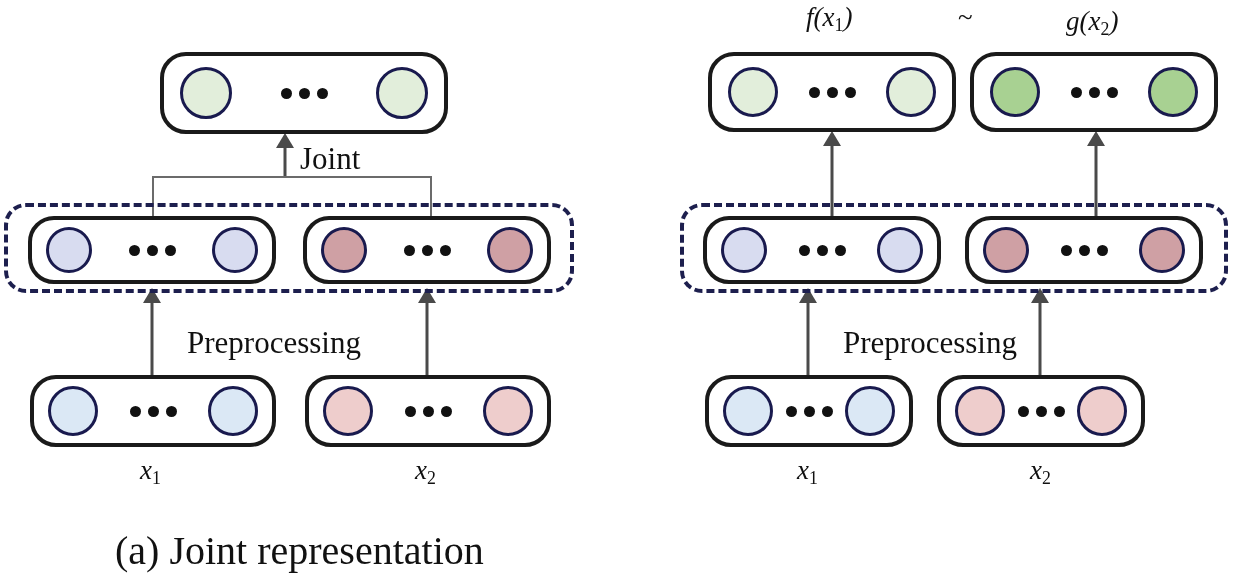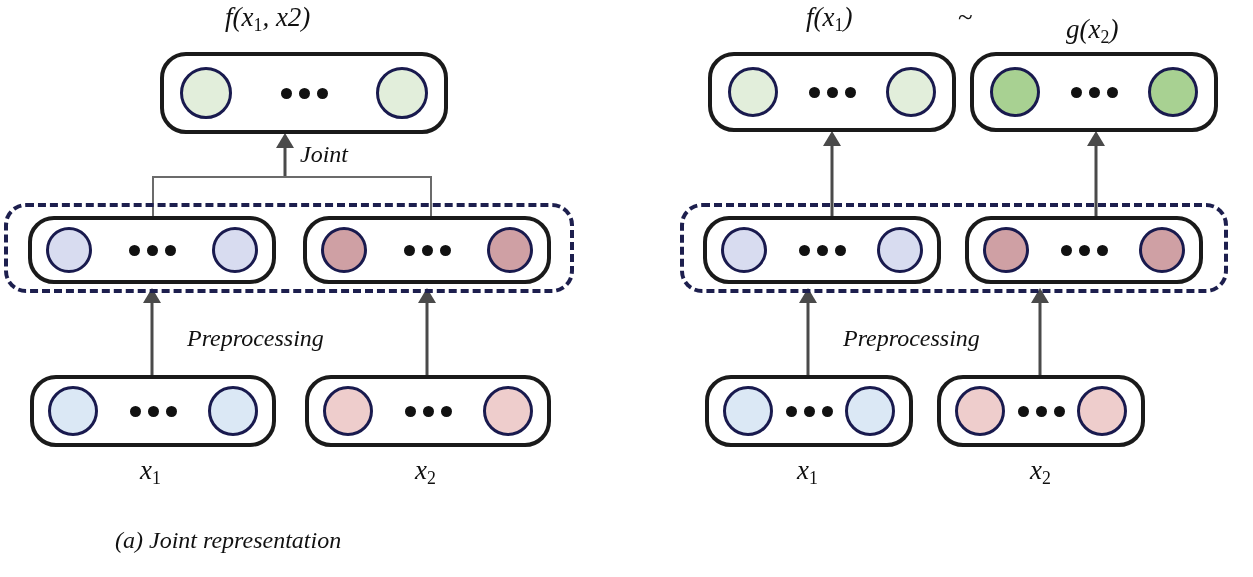--- a/index.html
+++ b/index.html
@@ -111,39 +111,34 @@
   .lbl-math {
     font-style: italic;
     font-size: 27px;
   }
   .lbl-math sub {
     font-size: 0.66em;
     font-style: normal;
     vertical-align: -0.28em;
   }
   .lbl-flow {
-    font-size: 24px;
-    font-style: italic;
+    font-size: 31px;
   }
   .lbl-caption {
-    font-size: 24px;
-    font-style: italic;
+    font-size: 40px;
   }
   .lbl-tilde {
     font-size: 27px;
   }
 </style>
 </head>
 <body>
 
 <div id="root">
 
-  <div class="lbl lbl-math" style="left:225px; top:2px;">
-    <span>f(x</span><sub>1</sub><span>, x2)</span>
-  </div>
 
   <div class="node-box" style="left:160px; top:52px; width:288px; height:82px;">
     <span class="neuron" style="width:52px;height:52px;background:#e2eedb;"></span>
     <span class="dots">
         <i></i>
         <i></i>
         <i></i>
       </span>
     <span class="neuron" style="width:52px;height:52px;background:#e2eedb;"></span>
   </div>
@@ -220,21 +215,21 @@
   </div>
 
   <div class="lbl lbl-caption" style="left:115px; top:527px;">(a) Joint representation</div>
 
   <div class="lbl lbl-math" style="left:806px; top:2px;">
     <span>f(x</span><sub>1</sub><span>)</span>
   </div>
 
   <div class="lbl lbl-tilde" style="left:958px; top:2px;">~</div>
 
-  <div class="lbl lbl-math" style="left:1066px; top:14px;">
+  <div class="lbl lbl-math" style="left:1066px; top:6px;">
     <span>g(x</span><sub>2</sub><span>)</span>
   </div>
 
   <div class="node-box" style="left:708px; top:52px; width:248px; height:80px;">
     <span class="neuron" style="width:50px;height:50px;background:#e2eedb;"></span>
     <span class="dots">
         <i></i>
         <i></i>
         <i></i>
       </span>

